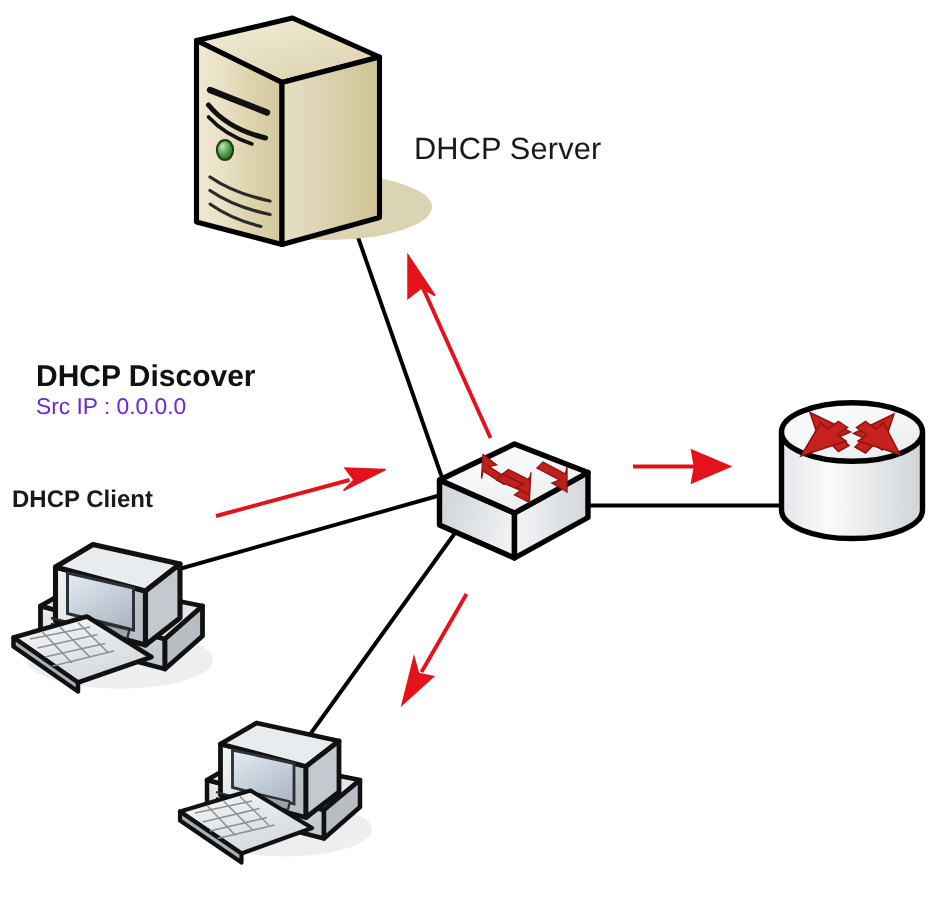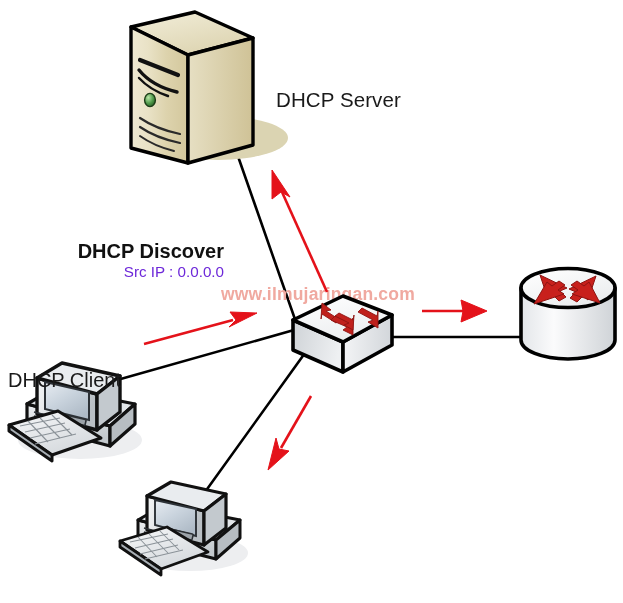--- a/index.html
+++ b/index.html
@@ -2,42 +2,41 @@
 <html><head>
 <meta charset="utf-8">
 <style>
   html,body{margin:0;padding:0;background:#ffffff;}
   body{width:623px;height:603px;position:relative;overflow:hidden;
        font-family:"Liberation Sans",sans-serif;}
   #stage{position:absolute;left:0;top:0;width:623px;height:603px;}
   svg.layer{position:absolute;left:0;top:0;width:623px;height:603px;}
   .lbl{position:absolute;white-space:nowrap;color:#1a1a1a;}
   #label-dhcp-server{left:276px;top:72px;font-size:20.5px;font-weight:400;letter-spacing:.1px;margin-top:16px;}
-  #label-dhcp-client{left:8px;top:325px;font-size:20px;font-weight:400;margin-top:44px;}
-  #discover-block{position:absolute;left:24px;top:240px;width:200px;text-align:right;}
+  #label-dhcp-client{left:8px;top:325px;font-size:16px;font-weight:700;}
+  #discover-block{position:absolute;left:24px;top:240px;width:200px;text-align:left;}
   #discover-title{font-size:20px;font-weight:700;color:#111;line-height:1.15;}
   #discover-src,#discover-dst{font-size:15.2px;font-weight:400;color:#6d28d9;line-height:1.22;}
   #watermark{position:absolute;left:221px;top:284px;font-size:17.5px;font-weight:700;
              color:#f0a9a0;letter-spacing:.2px;}
 </style>
 </head>
 <body>
 
 <div id="stage">
 
   <svg class="layer" viewBox="0 0 623 603">
     <g stroke="#000000" fill="none" stroke-linecap="round">
       <line x1="297" y1="325" x2="233" y2="142" stroke-width="2.6"></line>
       <line x1="393" y1="337" x2="528" y2="337" stroke-width="2.6"></line>
       <line x1="294" y1="330" x2="110" y2="382" stroke-width="2.6"></line>
       <line x1="305" y1="353" x2="205" y2="492" stroke-width="2.6"></line>
     </g>
   </svg>
 
-  <div id="watermark">www.ilmujaringan.com</div>
 
   <svg class="layer" viewBox="0 0 623 603">
     <defs>
       <linearGradient id="gSrvFront" x1="0" y1="0" x2="1" y2="0">
         <stop offset="0" stop-color="#efe9d2"></stop>
         <stop offset="0.30" stop-color="#e9e2c6"></stop>
         <stop offset="0.62" stop-color="#ddd3ad"></stop>
         <stop offset="1" stop-color="#d3c79c"></stop>
       </linearGradient>
       <linearGradient id="gSrvSide" x1="0" y1="0" x2="1" y2="0">

